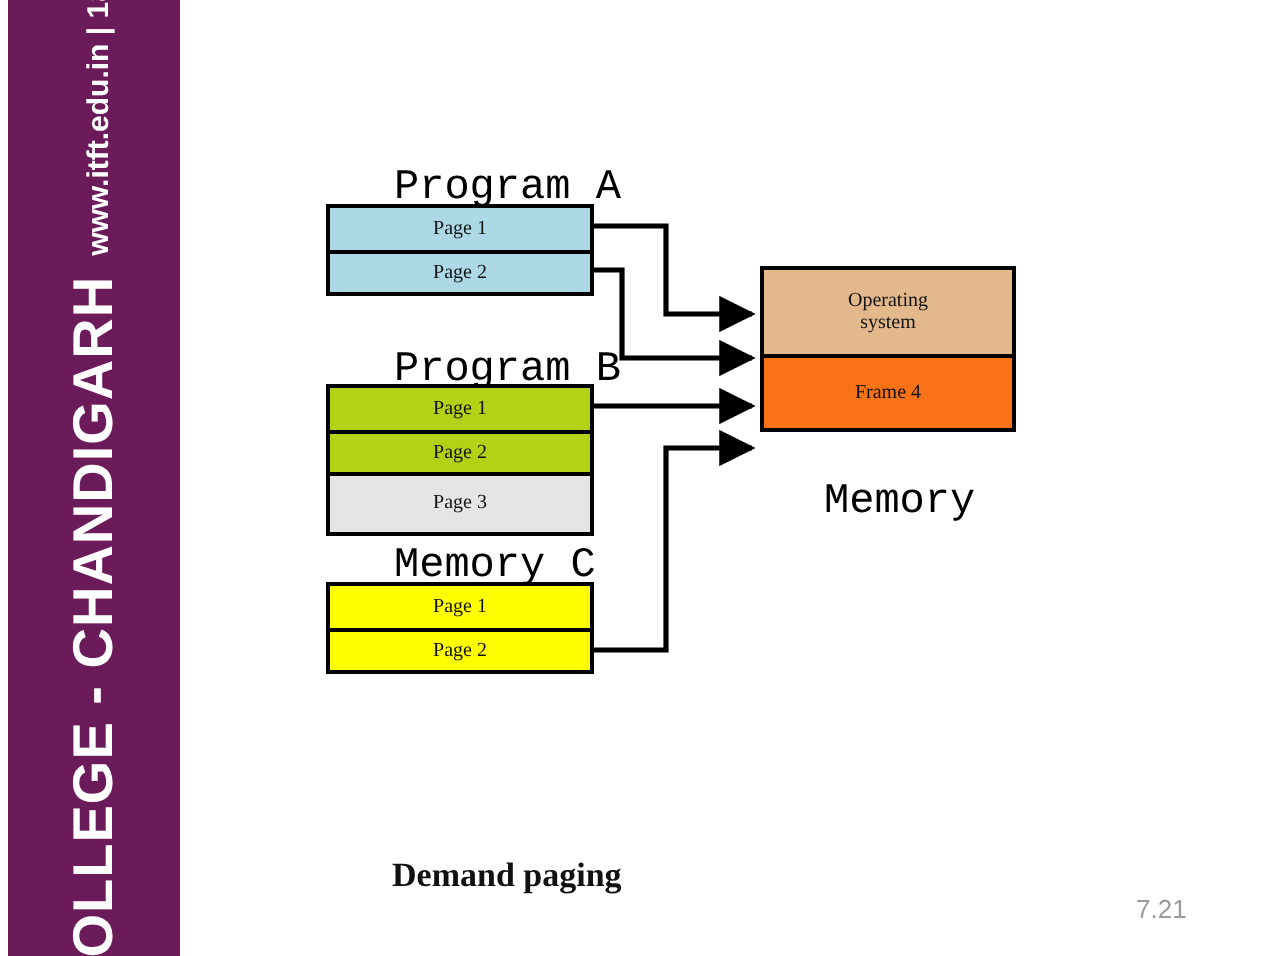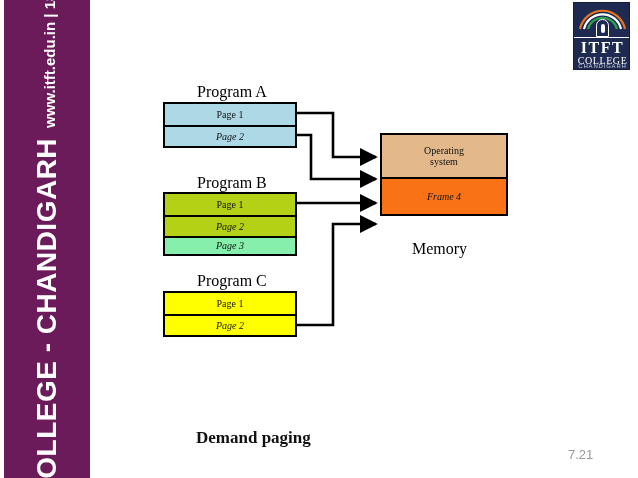--- a/index.html
+++ b/index.html
@@ -106,43 +106,43 @@
     text-align: center;
     font-family: "Liberation Sans", sans-serif;
     font-size: 6px;
     letter-spacing: 0.8px;
     color: #C9CEE0;
   }
 
   
   .grp-label {
     position: absolute;
-    font-family: Liberation Serif, serif;
-    font-size: 16px;
+    font-family: Liberation Mono, monospace;
+    font-size: 21px;
     color: #000000;
     white-space: nowrap;
   }
   .blockstack {
     position: absolute;
     border: 2px solid #000000;
     box-sizing: content-box;
     background: #ffffff;
   }
   .cell {
     font-family: "Liberation Serif", serif;
     font-size: 10px;
     color: #111111;
     text-align: center;
     line-height: 1;
     display: flex;
     align-items: center;
     justify-content: center;
     box-sizing: border-box;
   }
-  .cell + .cell { border-top: 2px solid #000000; font-style: italic; }
+  .cell + .cell { border-top: 2px solid #000000; }
 
   
   #wires {
     position: absolute;
     left: 0; top: 0;
     width: 638px; height: 478px;
     pointer-events: none;
   }
 
   
@@ -170,48 +170,35 @@
 
 <div id="slide">
 
   <div id="sidebar">
     <div id="sidebar-inner">
       <span id="sidebar-title">ITFT COLLEGE - CHANDIGARH</span>
       <span id="sidebar-sub">www.itft.edu.in  |  1800 180 2424</span>
     </div>
   </div>
 
-  <div id="logo">
-    <svg id="logo-arcs" viewBox="0 0 57 26">
-      <path d="M6 24 A 23 23 0 0 1 51 24" fill="none" stroke="#E8741E" stroke-width="2.2"></path>
-      <path d="M10 24 A 19 19 0 0 1 47 24" fill="none" stroke="#FFFFFF" stroke-width="2.2"></path>
-      <path d="M14 24 A 15 15 0 0 1 43 24" fill="none" stroke="#2E9E4F" stroke-width="2.2"></path>
-    </svg>
-    <div id="logo-emblem">
-      <div id="logo-emblem-dot"></div>
-    </div>
-    <div id="logo-itft">ITFT</div>
-    <div id="logo-college">COLLEGE</div>
-    <div id="logo-chd">CHANDIGARH</div>
-  </div>
 
   <div class="grp-label" style="left:197px; top:83px;">Program A</div>
   <div class="blockstack" style="left:163px; top:102px; width:130px;">
     <div class="cell" style="height:21px; background:#ADD9E6;">Page 1</div>
     <div class="cell" style="height:21px; background:#ADD9E6;">Page 2</div>
   </div>
 
   <div class="grp-label" style="left:197px; top:174px;">Program B</div>
   <div class="blockstack" style="left:163px; top:192px; width:130px;">
     <div class="cell" style="height:21px; background:#B5D116;">Page 1</div>
     <div class="cell" style="height:21px; background:#B5D116;">Page 2</div>
-    <div class="cell" style="height:18px; background:#86efac;">Page 3</div>
-  </div>
-
-  <div class="grp-label" style="left:197px; top:272px;">Program C</div>
+    <div class="cell" style="height:30px; background:#e5e5e5;">Page 3</div>
+  </div>
+
+  <div class="grp-label" style="left:197px; top:272px;">Memory C</div>
   <div class="blockstack" style="left:163px; top:291px; width:130px;">
     <div class="cell" style="height:21px; background:#FFFF00;">Page 1</div>
     <div class="cell" style="height:21px; background:#FFFF00;">Page 2</div>
   </div>
 
   <div class="blockstack" style="left:380px; top:101px; width:124px;margin-top:32px;">
     <div class="cell" style="height:42px; background:#E3B98B; flex-direction:column; line-height:1.15;">
       <span>Operating</span>
       <span>system</span>
     </div>

